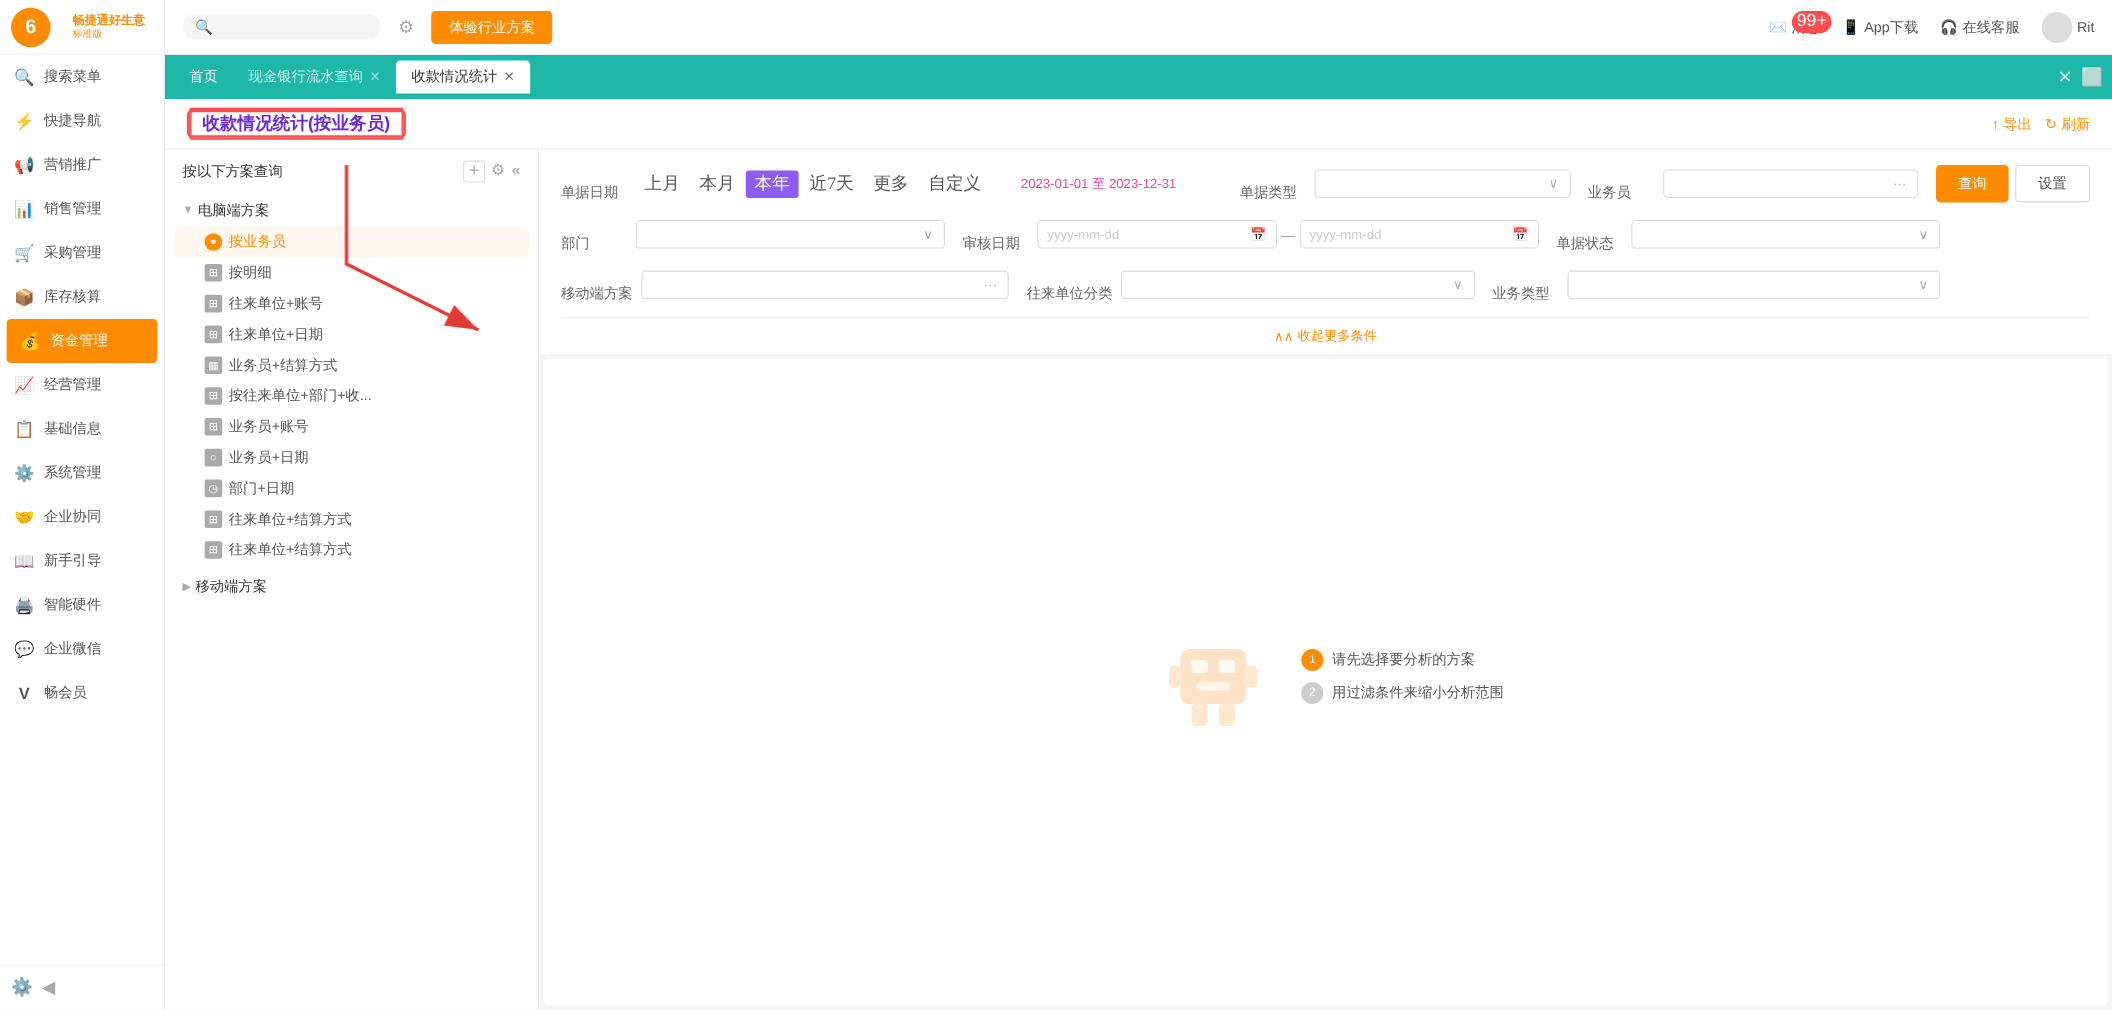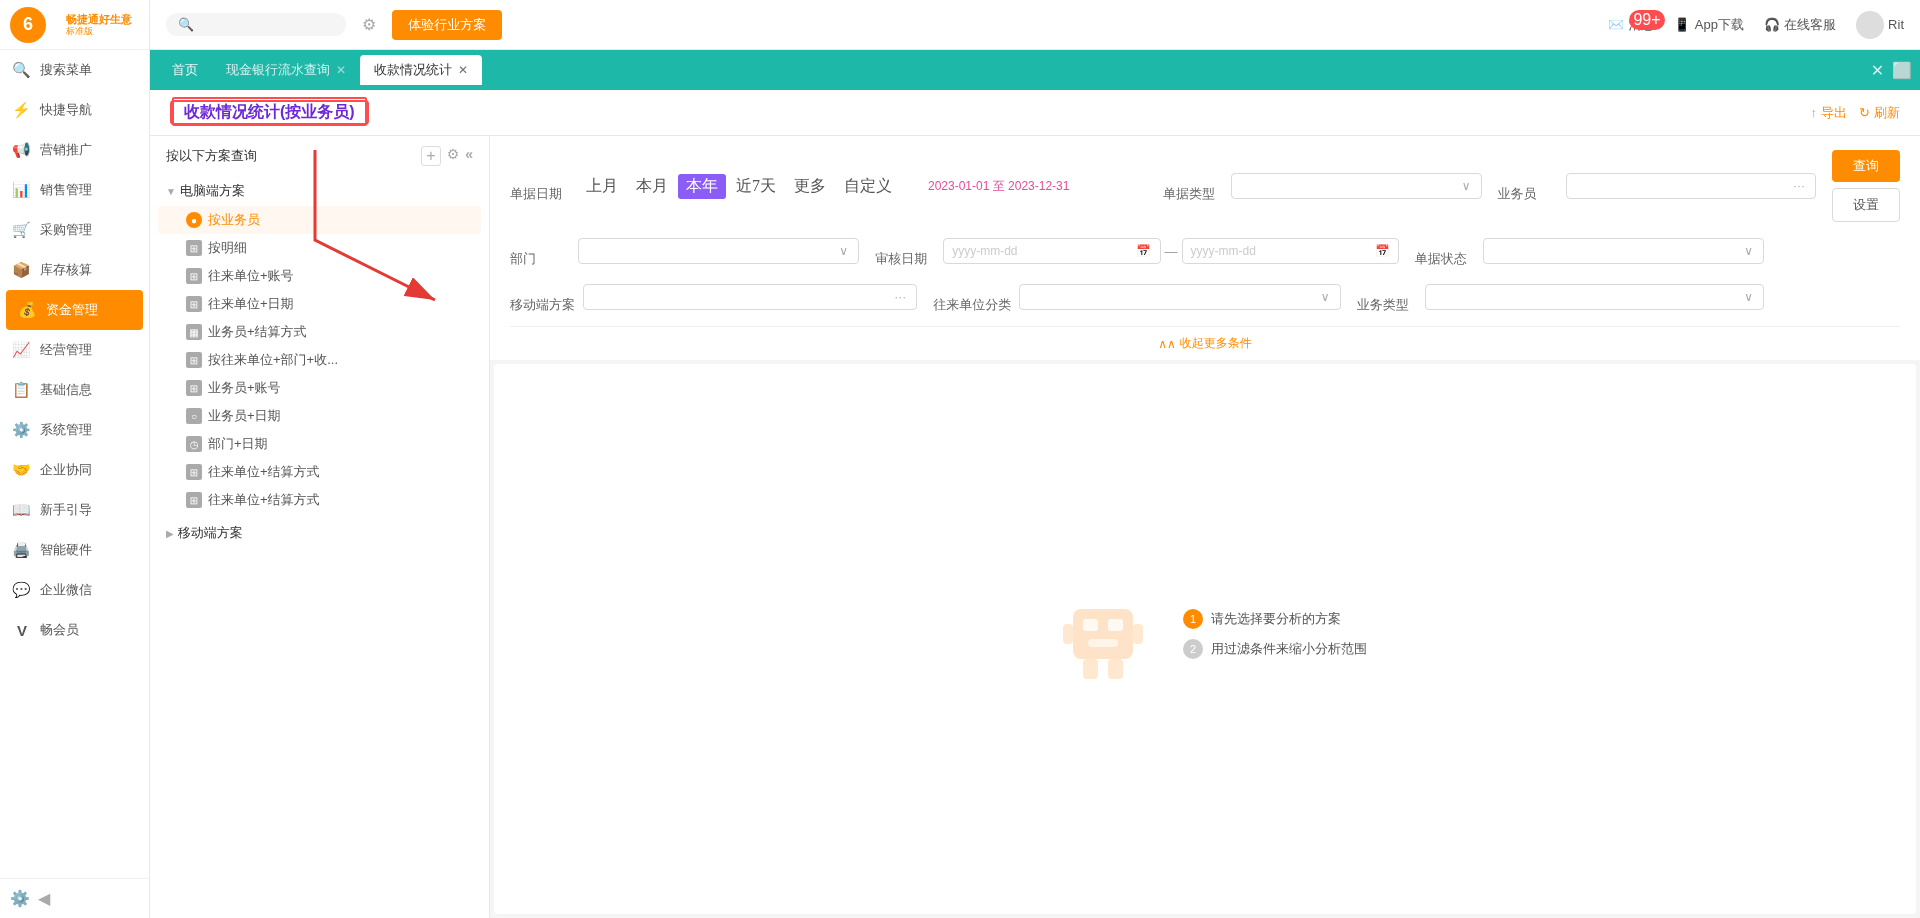--- a/index.html
+++ b/index.html
@@ -57,21 +57,21 @@
 
     
     .date-quick { display: flex; align-items: center; gap: 2px; }
     .dq-btn { padding: 2px 8px; font-size: 16px; color: #555; cursor: pointer; border-radius: 3px; font-family: Liberation Serif, serif; }
     .dq-btn.active { background: #8b5cf6; color: #fff; border-radius: 3px; }
     .date-display { font-size: 12px; color: #ec4899; margin-left: 20px; }
 
     
     .query-btn { background: #ff8c00; color: #fff; border: none; border-radius: 4px; padding: 7px 20px; cursor: pointer; font-size: 13px; }
     .setting-btn { background: #fff; color: #555; border: 1px solid #d9d9d9; border-radius: 4px; padding: 7px 20px; cursor: pointer; font-size: 13px; }
-    .btn-group { display: flex; flex-direction: column; gap: 6px; }
+    .btn-group { display: flex; flex-direction: row; gap: 6px; }
 
     
     .collapse-bar { background: #fff; padding: 8px; text-align: center; cursor: pointer; color: #ff8c00; font-size: 12px; border-top: 1px solid #f0f0f0; display: flex; align-items: center; justify-content: center; gap: 4px; }
 
     
     .left-panel { width: 340px; background: #fff; border-right: 1px solid #e8e8e8; flex-shrink: 0; padding: 0; overflow-y: auto; }
     .panel-header { padding: 10px 16px; display: flex; align-items: center; gap: 8px; }
     .panel-icons { margin-left: auto; display: flex; gap: 6px; }
 
     .tree-section { padding: 0 8px; }

